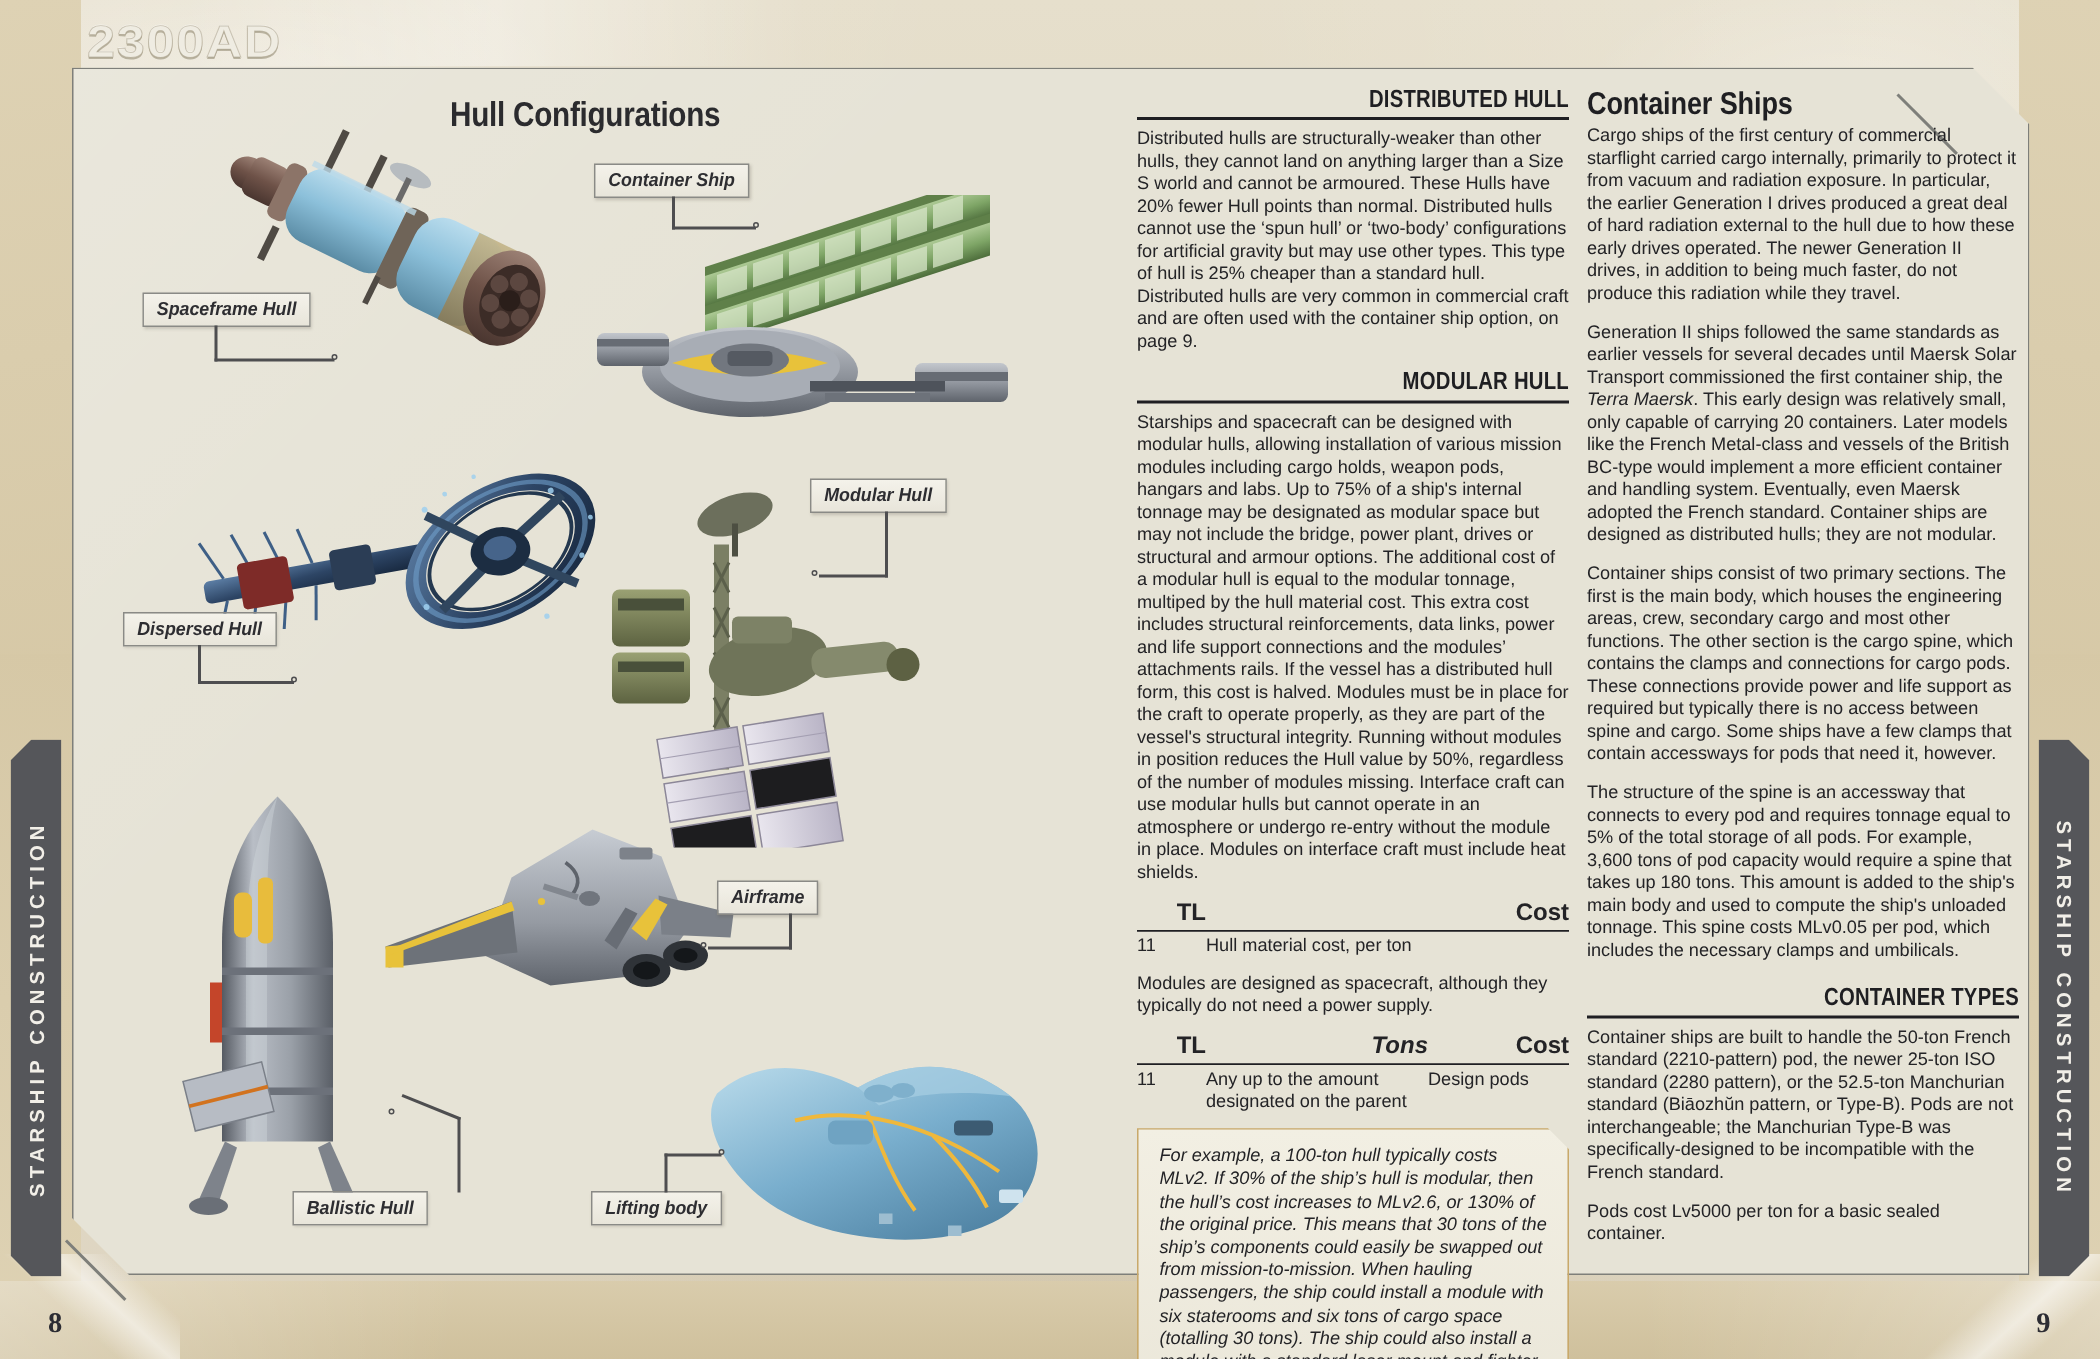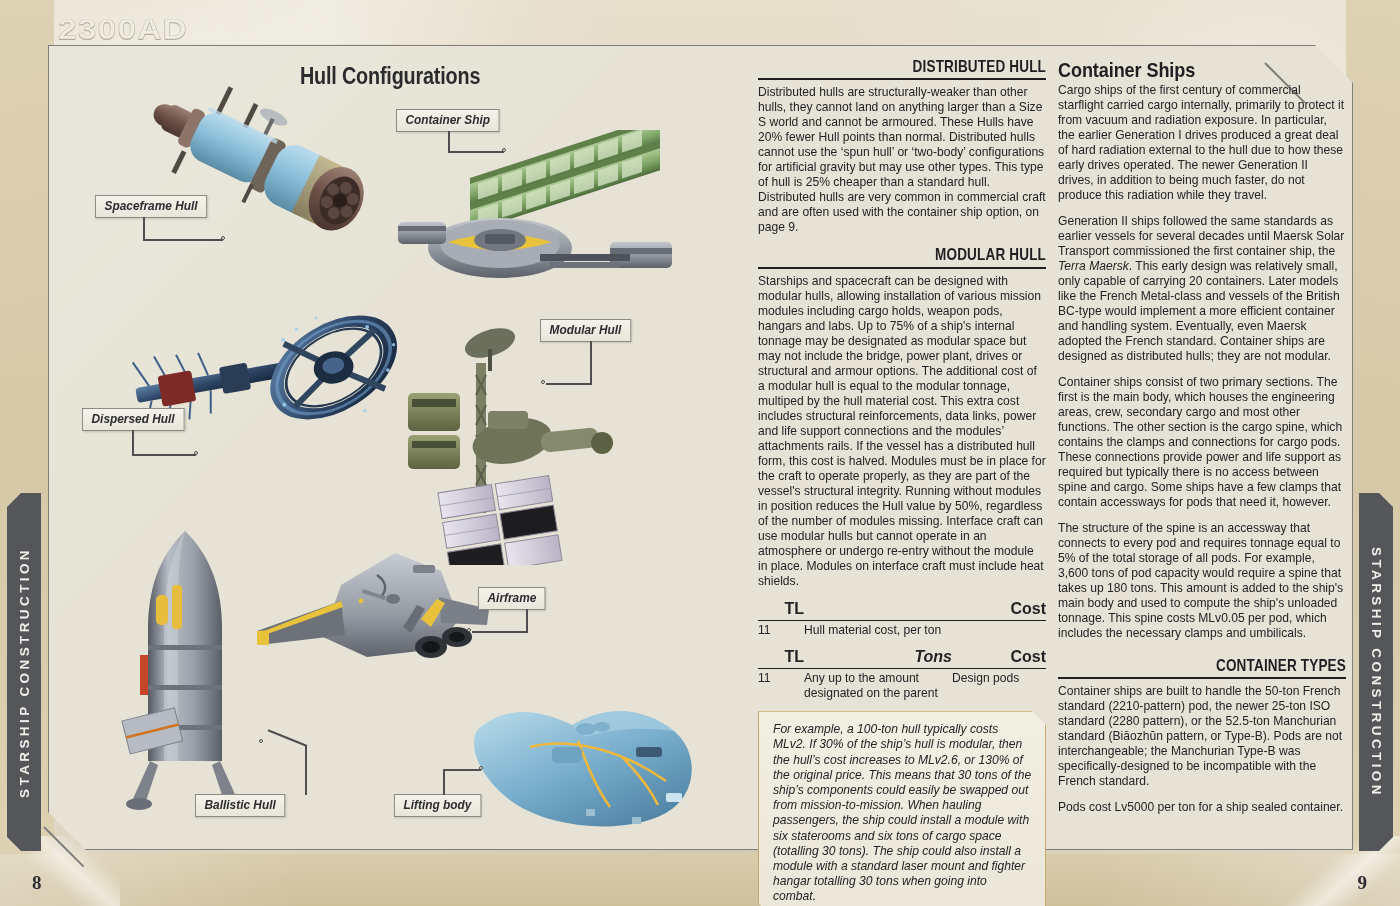--- a/index.html
+++ b/index.html
@@ -633,20 +633,21 @@
         </tr>
       </thead>
       <tbody>
         <tr>
           <td>11</td>
           <td>Hull material cost, per ton</td>
         </tr>
       </tbody>
     </table>
 
+    <p class="body">Modules are designed as spacecraft, although they typically do not need a power supply.</p>
 
     <table class="stat">
       <thead>
         <tr>
           <th class="c-tl">TL</th>
           <th class="c-tons">Tons</th>
           <th>Cost</th>
         </tr>
       </thead>
       <tbody>
@@ -672,19 +673,19 @@
     <p class="body"><span>Generation II ships followed the same standards as earlier vessels for several decades until Maersk Solar Transport commissioned the first container ship, the </span><em>Terra Maersk</em><span>. This early design was relatively small, only capable of carrying 20 containers. Later models like the French Metal-class and vessels of the British BC-type would implement a more efficient container and handling system. Eventually, even Maersk adopted the French standard. Container ships are designed as distributed hulls; they are not modular.</span></p>
 
     <p class="body">Container ships consist of two primary sections. The first is the main body, which houses the engineering areas, crew, secondary cargo and most other functions. The other section is the cargo spine, which contains the clamps and connections for cargo pods. These connections provide power and life support as required but typically there is no access between spine and cargo. Some ships have a few clamps that contain accessways for pods that need it, however.</p>
 
     <p class="body">The structure of the spine is an accessway that connects to every pod and requires tonnage equal to 5% of the total storage of all pods. For example, 3,600 tons of pod capacity would require a spine that takes up 180 tons. This amount is added to the ship's main body and used to compute the ship's unloaded tonnage. This spine costs MLv0.05 per pod, which includes the necessary clamps and umbilicals.</p>
 
     <div class="sec-head-right" style="margin-top:16px;">CONTAINER TYPES</div>
     <div class="rule"></div>
 
     <p class="body">Container ships are built to handle the 50-ton French standard (2210-pattern) pod, the newer 25-ton ISO standard (2280 pattern), or the 52.5-ton Manchurian standard (Biāozhŭn pattern, or Type-B). Pods are not interchangeable; the Manchurian Type-B was specifically-designed to be incompatible with the French standard.</p>
-    <p class="body">Pods cost Lv5000 per ton for a ship sealed container.</p>
+    <p class="body">Pods cost Lv5000 per ton for a basic sealed container.</p>
   </div>
 
   <div class="page-num" id="page-num-left">8</div>
   <div class="page-num" id="page-num-right">9</div>
 
 </div>
 
 </body></html>

